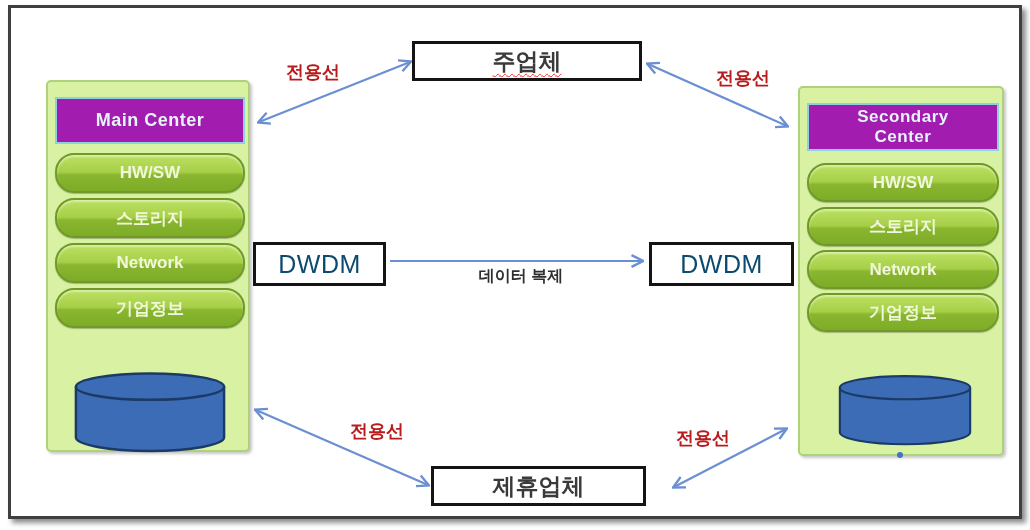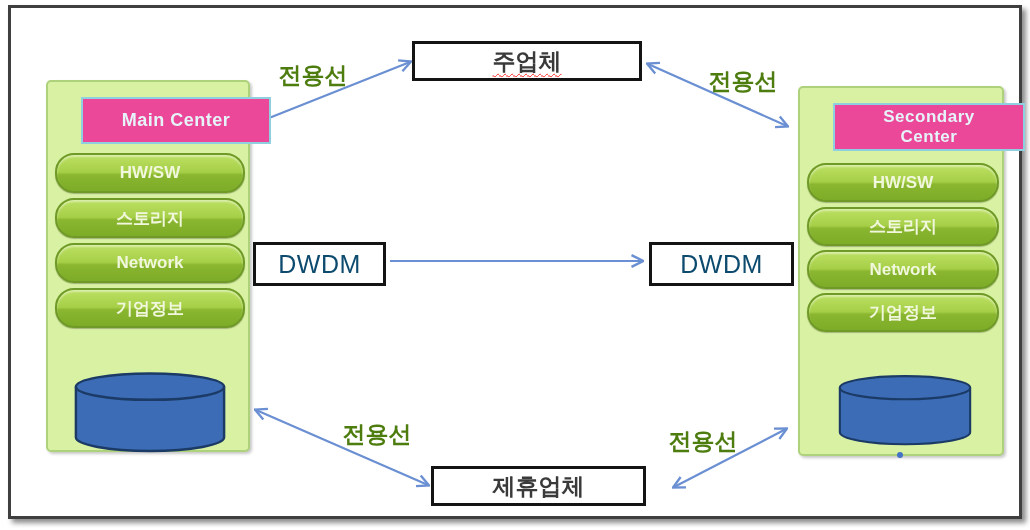--- a/index.html
+++ b/index.html
@@ -14,25 +14,24 @@
   
   .panel {
     position: absolute; background: #d9f1a2; border: 2px solid #aed27b;
     border-radius: 5px; box-shadow: 2px 2px 3px rgba(0,0,0,0.22);
   }
   .panel-main { left: 35px; top: 72px; width: 204px; height: 372px; }
   .panel-secondary { left: 787px; top: 78px; width: 206px; height: 370px; }
 
   .panel-header {
     position: absolute; left: 7px; top: 15px;
-    background: #ec4899; border: 2px solid #8ecfe0;
+    background: #a21caf; border: 2px solid #8ecfe0;
     color: #e6f4fa; font-weight: bold; font-size: 18px; letter-spacing: 0.5px;
     display: flex; align-items: center; justify-content: center; text-align: center;
     line-height: 1.15;
-    margin-left: 26px;
   }
   .panel-main .panel-header { width: 190px; height: 47px; }
   .panel-secondary .panel-header { width: 192px; height: 48px; font-size: 17px; padding: 0 28px; }
 
   .stack-btn {
     position: absolute; left: 7px; width: 190px; height: 40px;
     border: 2px solid #6f9a28; border-radius: 19px;
     background: linear-gradient(#bce063 0%, #a6cf47 48%, #8ab630 55%, #7dac28 100%);
     box-shadow: inset 0 2px 2px rgba(255,255,255,0.45), 0 1px 1px rgba(0,0,0,0.25);
     color: #f1f7dd; font-size: 17px; font-weight: 600;
@@ -63,21 +62,21 @@
     text-decoration-color: #ff2a2a; text-decoration-thickness: 1px; text-underline-offset: 4px;
   }
   .node-partner { left: 420px; top: 458px; width: 215px; height: 40px; font-size: 23px; font-weight: 600; }
   .node-dwdm { font-size: 25px; font-weight: 400; color: #0c4a6e; letter-spacing: 0.5px; }
   .node-dwdm-left  { left: 242px; top: 234px; width: 133px; height: 44px; }
   .node-dwdm-right { left: 638px; top: 234px; width: 145px; height: 44px; }
 
   
   .link-label {
     position: absolute; width: 90px; text-align: center;
-    font-size: 23px; font-weight: bold; color: #4d7c0f;
+    font-size: 18px; font-weight: bold; color: #b91c1c;
   }
   .ll-tl { left: 257px; top: 52px; }
   .ll-tr { left: 687px; top: 58px; }
   .ll-bl { left: 321px; top: 411px; }
   .ll-br { left: 647px; top: 418px; }
   .ll-repl { left: 430px; top: 258px; width: 160px; font-size: 16px; color: #2e2e2e; }
 
   svg.arrows { position: absolute; left: 0; top: 0; pointer-events: none; }
 </style>
 </head>
@@ -127,14 +126,15 @@
   <div class="node node-primary">
     <span class="squiggle">주업체</span>
   </div>
   <div class="node node-dwdm node-dwdm-left">DWDM</div>
   <div class="node node-dwdm node-dwdm-right">DWDM</div>
 
   <div class="link-label ll-tl">전용선</div>
   <div class="link-label ll-tr">전용선</div>
   <div class="link-label ll-bl">전용선</div>
   <div class="link-label ll-br">전용선</div>
+  <div class="link-label ll-repl">데이터 복제</div>
 
 </div>
 
 </body></html>

